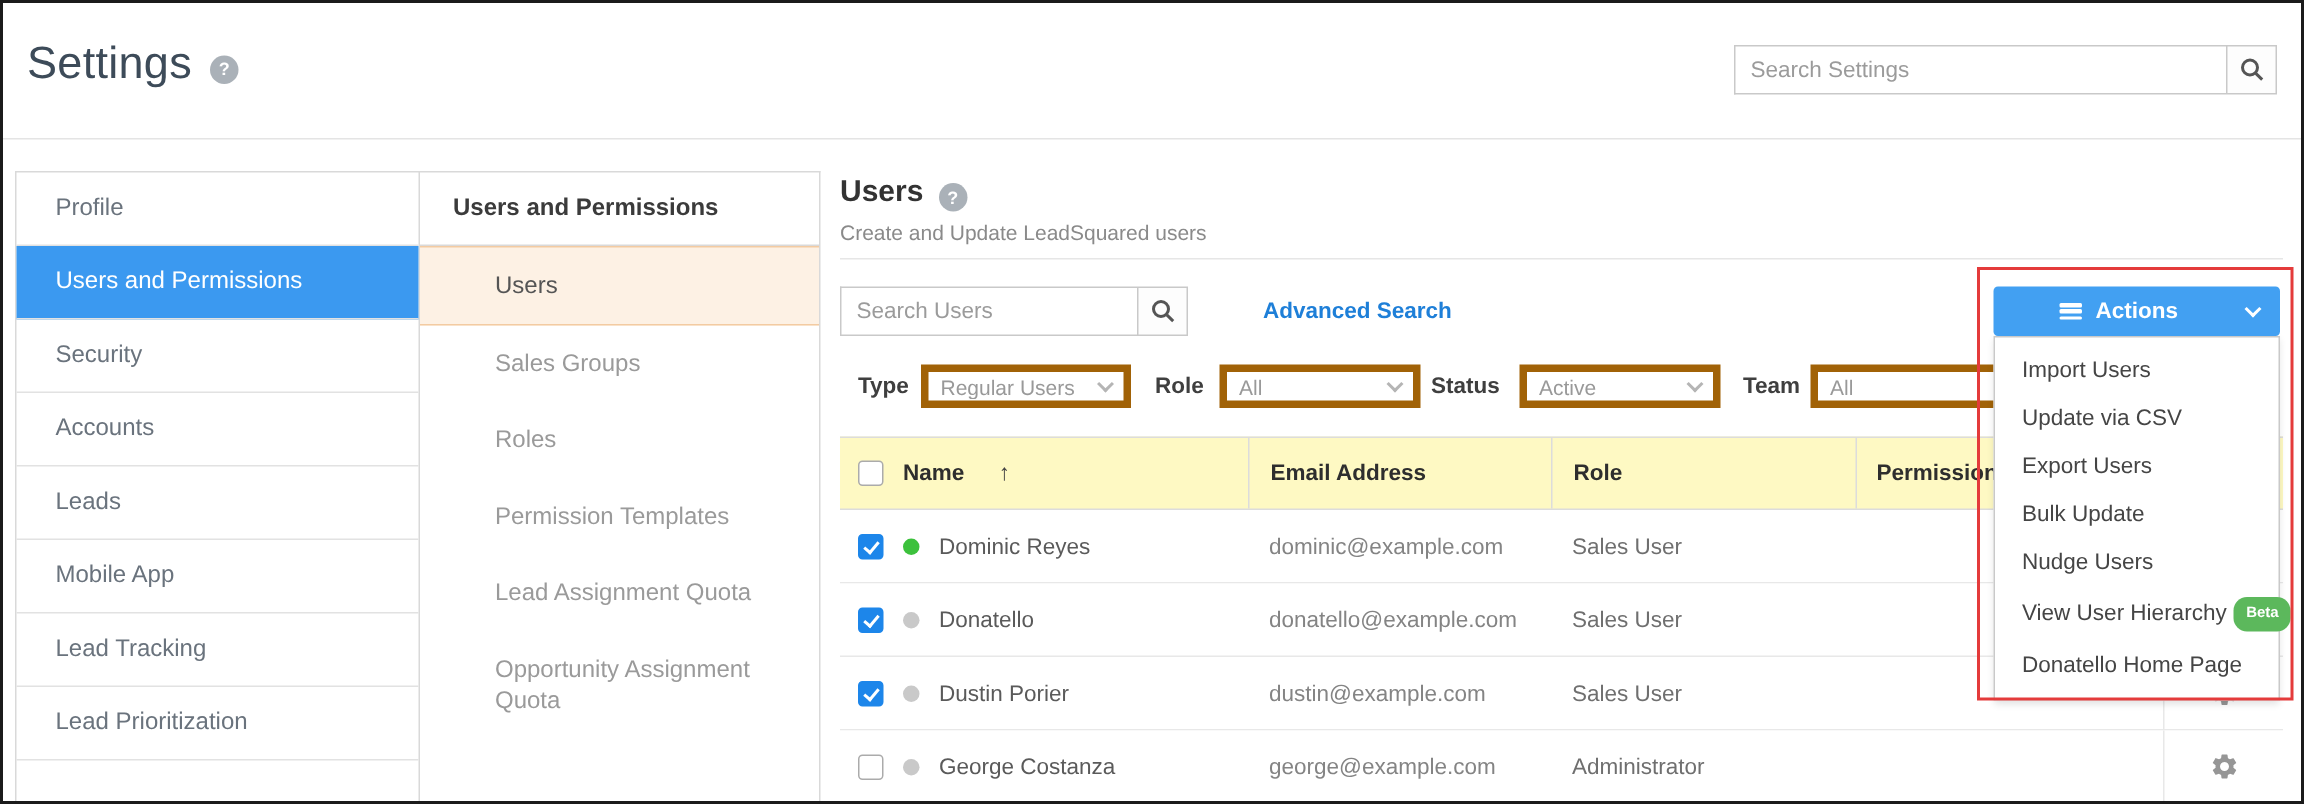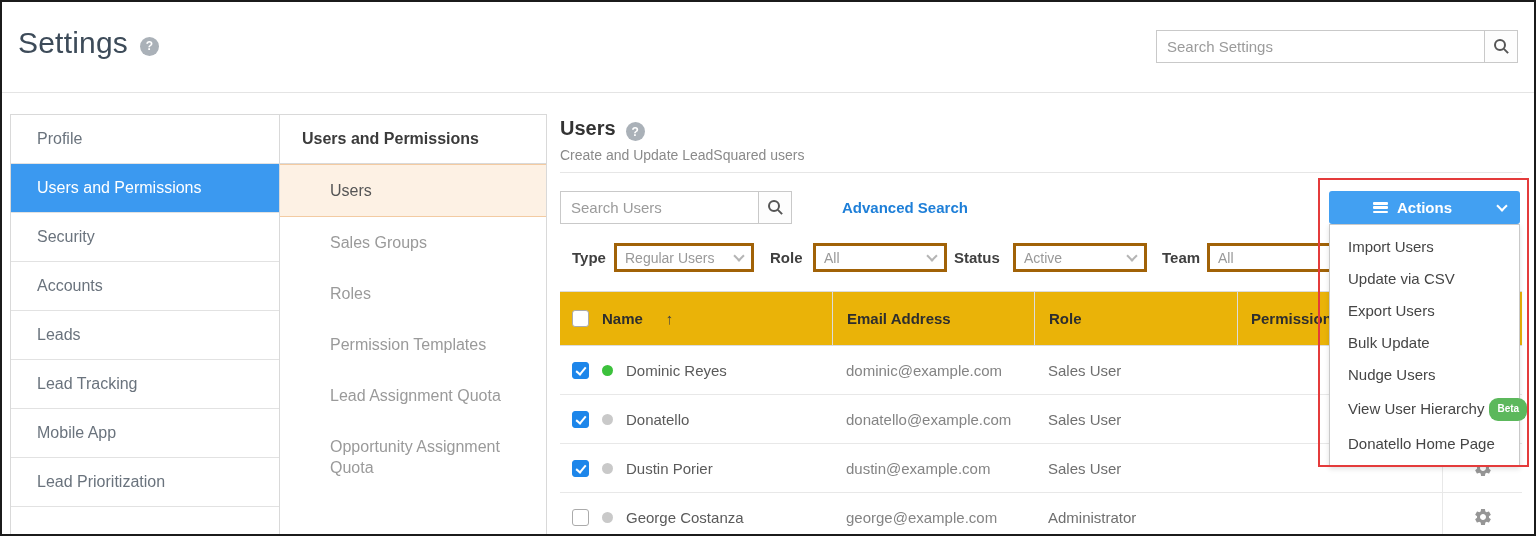--- a/index.html
+++ b/index.html
@@ -50,29 +50,29 @@
 
   .users-search { position:absolute; left:558px; top:189px; display:flex; }
   .users-search input { width:198px; height:33px; border:1px solid #c9c9c9; border-right:none;
                         padding:0 10px; font-size:15px; color:#555; outline:none; }
   .users-search input::placeholder { color:#9b9b9b; }
   .advanced-link { position:absolute; left:840px; top:197px; font-size:15px; font-weight:bold;
                    color:#1e7fd8; cursor:pointer; }
 
   
   .filter-label { position:absolute; top:247px; font-size:15px; font-weight:bold; color:#3f3f3f; }
-  .fsel { position:absolute; top:241px; height:29px; border:3px solid #a16207; background:#fff;
+  .fsel { position:absolute; top:241px; height:29px; border:5px solid #a16207; background:#fff;
           display:flex; align-items:center; padding:0 8px; font-size:14px; color:#999; cursor:pointer; }
   .fsel .val { flex:1; overflow:hidden; white-space:nowrap; }
   .chev { width:8px; height:8px; border-right:2px solid #b5b5b5; border-bottom:2px solid #b5b5b5;
           transform:rotate(45deg); margin-top:-4px; flex-shrink:0; }
 
   
   .table { position:absolute; left:558px; top:289px; width:962px; }
-  .thead { display:flex; height:55px; background:#eab308; border-top:1px solid #dcdcdc;
+  .thead { display:flex; height:49px; background:#fef9c3; border-top:1px solid #dcdcdc;
            border-bottom:1px solid #dcdcdc; align-items:flex-end; font-size:15px; font-weight:bold; color:#2e2e2e; }
   .trow { display:flex; height:49px; border-bottom:1px solid #e8e8e8; align-items:center;
           font-size:15px; background:#fff; }
   .c-name { width:272px; display:flex; align-items:center; gap:13px; padding-left:12px; height:100%; }
   .c-email { width:202px; padding-left:14px; height:100%; display:flex; align-items:center; }
   .c-role { width:203px; padding-left:14px; height:100%; display:flex; align-items:center; }
   .c-perm { width:205px; padding-left:13px; height:100%; display:flex; align-items:center; overflow:hidden; white-space:nowrap; }
   .c-gear { flex:1; height:100%; display:flex; align-items:center; justify-content:center; }
   .thead .c-email, .thead .c-role, .thead .c-perm, .thead .c-gear { border-left:1px solid #dcdcdc; }
   .trow .c-gear { border-left:1px solid #e8e8e8; }
@@ -129,22 +129,22 @@
     </button>
   </div>
   <div class="top-divider"></div>
 
   <nav class="sidebar1">
     <div class="nav-item">Profile</div>
     <div class="nav-item selected">Users and Permissions</div>
     <div class="nav-item">Security</div>
     <div class="nav-item">Accounts</div>
     <div class="nav-item">Leads</div>
+    <div class="nav-item">Mobile App</div>
     <div class="nav-item">Lead Tracking</div>
-    <div class="nav-item">Mobile App</div>
     <div class="nav-item">Lead Prioritization</div>
   </nav>
 
   <nav class="sidebar2">
     <div class="submenu-title">Users and Permissions</div>
     <div class="sub-item selected">Users</div>
     <div class="sub-item">Sales Groups</div>
     <div class="sub-item">Roles</div>
     <div class="sub-item">Permission Templates</div>
     <div class="sub-item">Lead Assignment Quota</div>

